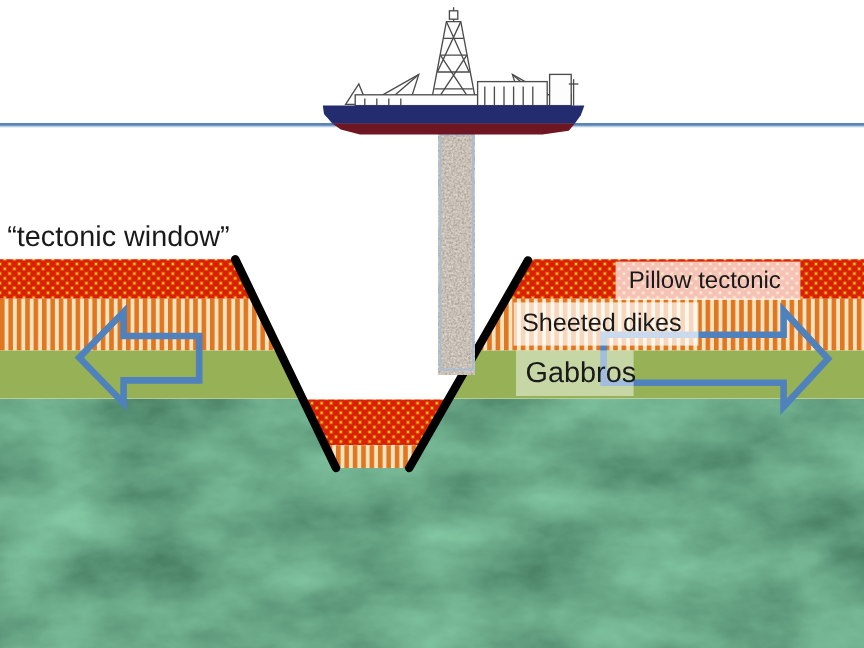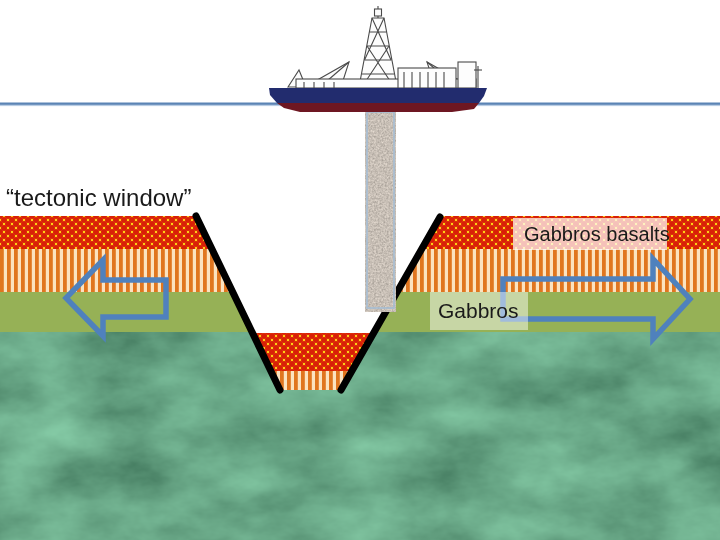--- a/index.html
+++ b/index.html
@@ -21,21 +21,21 @@
   .hull{fill:var(--ship-hull-navy,#222c6e);}
   .hull-bottom{fill:var(--ship-hull-red,#6e1722);}
   .shipline{stroke:var(--ship-line,#4a4a4a);fill:none;stroke-width:1.1;}
   .shipfill{fill:#fdfdfd;stroke:var(--ship-line,#4a4a4a);stroke-width:1.1;}
   .pipe-border{fill:none;stroke:var(--pipe-border,#a6bdd4);stroke-width:1.6;}
   
   .lbl{position:absolute;color:var(--text-dark,#1a1a1a);display:flex;align-items:center;white-space:nowrap;}
   .lbl-title{left:6px;top:184px;font-size:24px;}
   .lbl-pillow{left:513px;top:218px;width:154px;height:32px;font-size:20px;padding-left:11px;background:var(--pillow-label-bg,rgba(255,255,255,.72));box-sizing:border-box;}
   .lbl-dikes{left:428px;top:252px;width:154px;height:36px;font-size:21px;padding-left:7px;background:var(--dike-label-bg,rgba(255,255,255,.70));box-sizing:border-box;}
-  .lbl-gabbros{left:430px;top:292px;width:98px;height:38px;font-size:21px;padding-left:8px;background:var(--gabbros-label-bg,rgba(255,255,255,.47));box-sizing:border-box;}
+  .lbl-gabbros{left:430px;top:292px;width:98px;height:38px;font-size:24px;padding-left:8px;background:var(--gabbros-label-bg,rgba(255,255,255,.47));box-sizing:border-box;}
   .lbl-mantle{left:386px;top:349px;width:82px;height:38px;font-size:21px;padding-left:10px;background:var(--mantle-label-bg,rgba(255,255,255,.63));box-sizing:border-box;}
 </style>
 </head>
 <body>
 
 <div class="stage">
 
   <svg width="720" height="540" viewBox="0 0 720 540">
     <defs>
 
@@ -132,15 +132,16 @@
       <path class="shipline" d="M404,72 V88 M412,72 V88 M420,72 V88 M428,72 V88 M436,72 V88 M444,72 V88 M304,82 V88 M314,82 V88 M324,82 V88 M334,82 V88"></path>
       <line x1="478" y1="66" x2="478" y2="88" class="shipline"></line>
       <line x1="474" y1="70" x2="482" y2="70" class="shipline"></line>
 
       <polygon points="269,88 487,88 484,96 479,103 277,103 270,95" class="hull"></polygon>
       <polygon points="277,103 479,103 474,109 452,112 300,112 284,108" class="hull-bottom"></polygon>
     </g>
   </svg>
 
   <div class="lbl lbl-title">“tectonic window”</div>
-  <div class="lbl lbl-pillow">Gabbros basalts</div>
+  <div class="lbl lbl-pillow">Pillow tectonic</div>
+  <div class="lbl lbl-dikes">Sheeted dikes</div>
   <div class="lbl lbl-gabbros">Gabbros</div>
 </div>
 
 </body></html>

